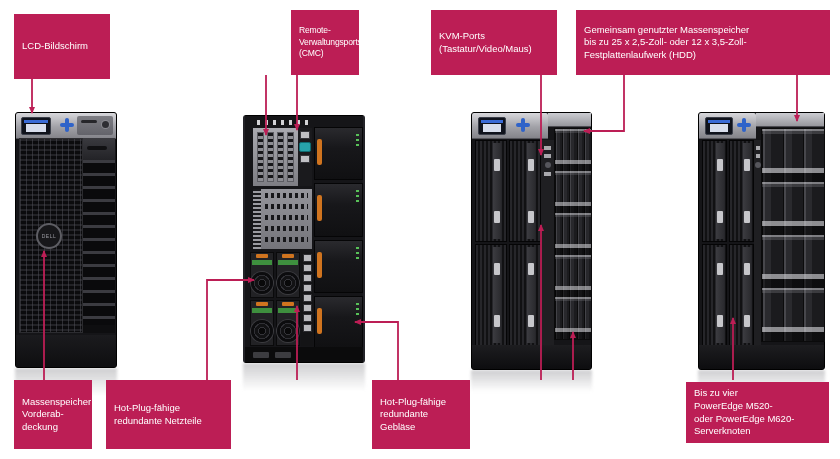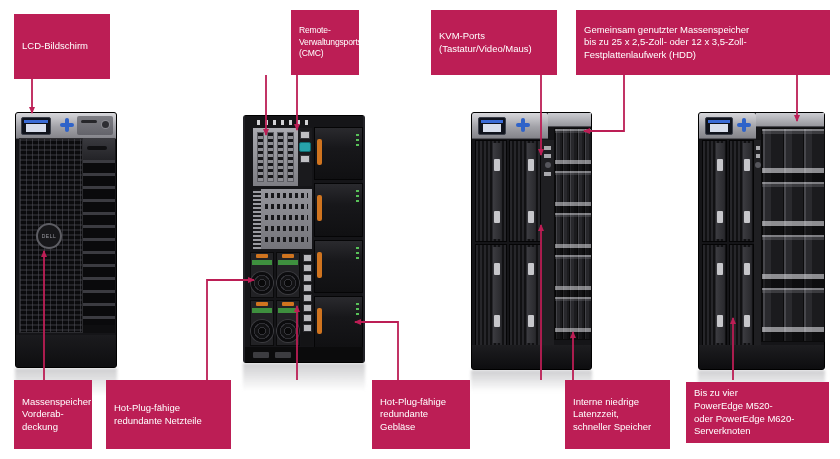--- a/index.html
+++ b/index.html
@@ -283,25 +283,20 @@
     </div>
   <div class="callout c6">
       <span class="txt">Hot-Plug-fähige
 redundante Netzteile</span>
     </div>
   <div class="callout c8">
       <span class="txt">Hot-Plug-fähige
 redundante
 Gebläse</span>
     </div>
-  <div class="callout c10">
-      <span class="txt">Interne niedrige
-Latenzzeit,
-schneller Speicher</span>
-    </div>
   <div class="callout c11">
       <span class="txt">Bis zu vier
 PowerEdge M520-
 oder PowerEdge M620-
 Serverknoten</span>
     </div>
 
 </div>
 
 </body></html>

